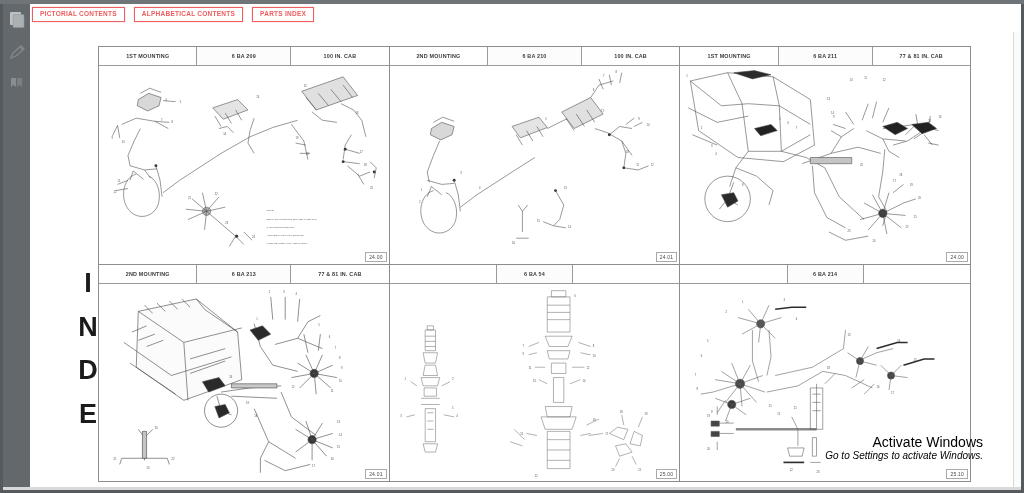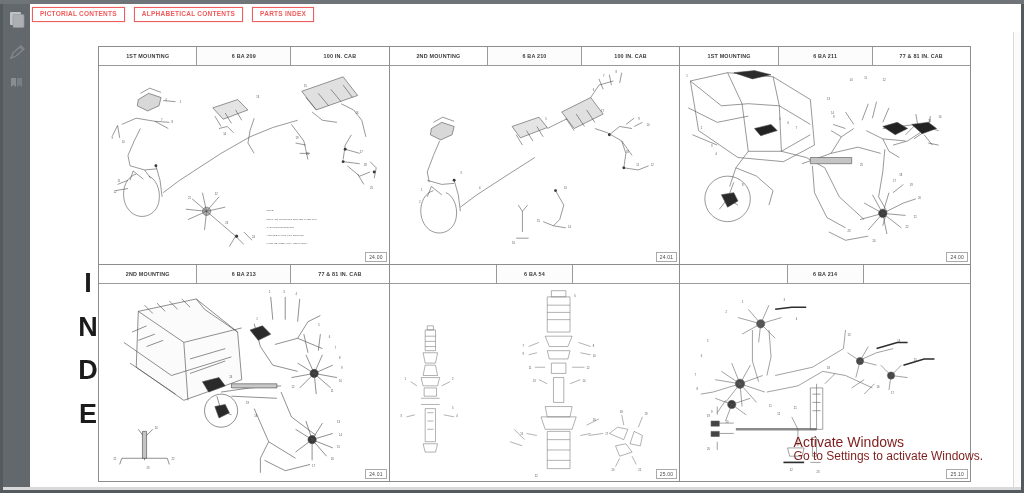--- a/index.html
+++ b/index.html
@@ -63,24 +63,24 @@
   .phead.solo .ph-mid{flex:0 0 26%;}
 
   .pbody{position:absolute;left:0;top:19px;right:0;bottom:0;overflow:hidden;}
   .pbody svg{display:block;width:100%;height:100%;}
 
   .corner{position:absolute;right:2px;bottom:2px;
     font-size:5px;color:#4a4a4a;border:1px solid #aaa;background:#fff;
     padding:0px 3px;line-height:8px;letter-spacing:.2px;}
 
   
-  .watermark{position:absolute;right:38px;bottom:28px;text-align:left;
-    color:#7f1d1d;pointer-events:none;user-select:none;}
+  .watermark{position:absolute;right:38px;bottom:28px;text-align:right;
+    color:#000000;pointer-events:none;user-select:none;}
   .wm1{font-size:14px;line-height:16px;}
-  .wm2{font-size:12px;line-height:12px;}
+  .wm2{font-size:10px;line-height:12px;font-style:italic;}
 
   
   .scrollgutter{position:absolute;right:3px;top:32px;width:7px;height:458px;background:#fbfbfb;
     border-left:1px solid #d8d8d8;}
   .bottomstrip{position:absolute;left:3px;bottom:3px;width:1018px;height:3px;background:#d9d9d9;}
 
   
   .dlabel{font-size:2.6px;fill:#555;font-family:"Liberation Sans",sans-serif;}
   .dnote{font-size:2.4px;fill:#666;font-family:"Liberation Sans",sans-serif;}
 </style>

